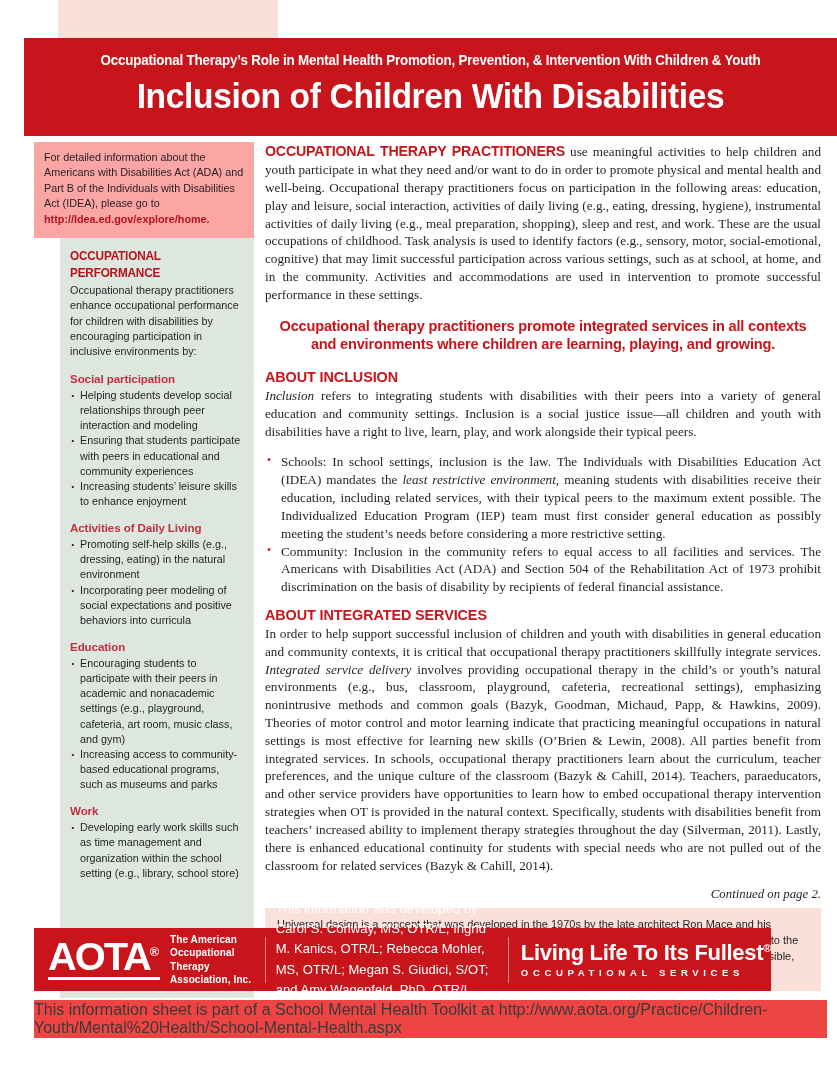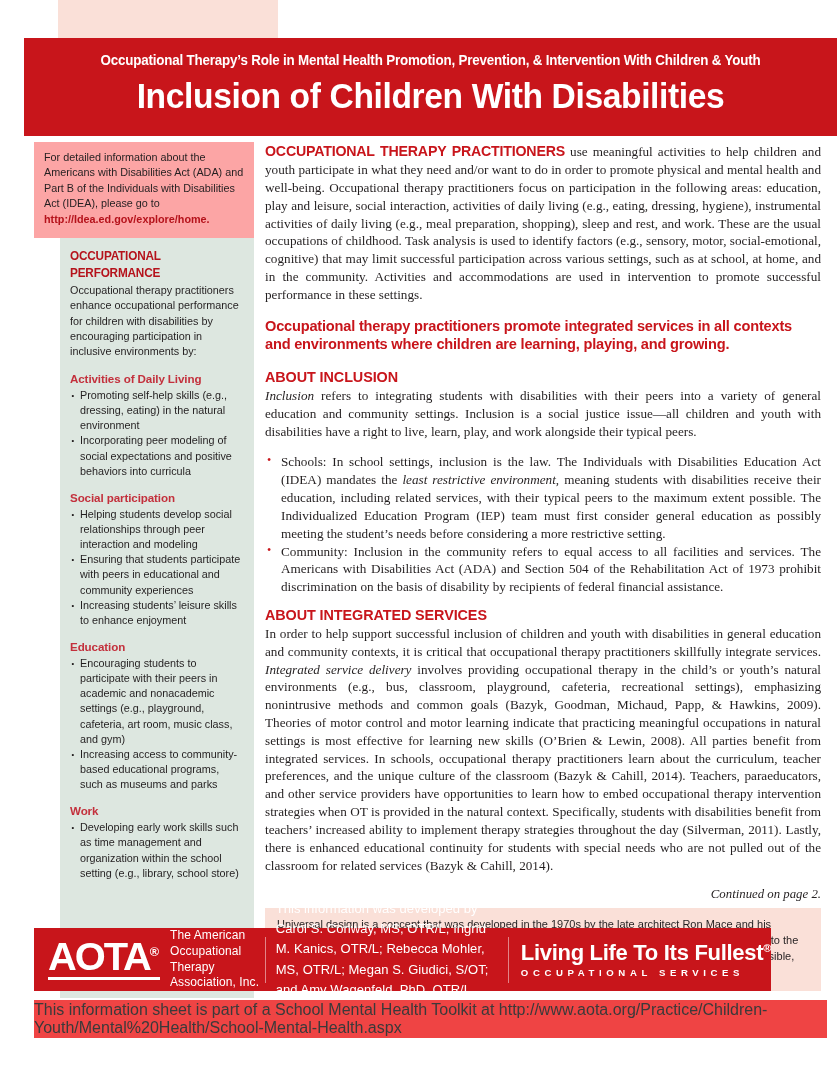--- a/index.html
+++ b/index.html
@@ -148,20 +148,21 @@
     letter-spacing: -0.2px;
   }
   .m-callout {
     color: #c8151b;
     font-family: "Liberation Sans", sans-serif;
     font-weight: 700;
     font-size: 14.6px;
     line-height: 1.28;
     margin: 0 0 14px 0;
     letter-spacing: -0.2px;
+    text-align: center;
   }
   .m-h {
     color: #c8151b;
     font-family: "Liberation Sans", sans-serif;
     font-weight: 700;
     font-size: 15px;
     letter-spacing: -0.1px;
     margin: 0 0 2px 0;
     transform: scaleX(0.96);
     transform-origin: left center;
@@ -231,22 +232,22 @@
     vertical-align: super;
     letter-spacing: 0;
   }
   .aota-underline {
     height: 3px;
     background: #ffffff;
     margin-top: 2px;
     width: 112px;
   }
   .aota-name {
-    font-size: 12px;
-    font-weight: 400;
+    font-size: 10px;
+    font-weight: 700;
     line-height: 1.32;
     margin-left: 10px;
     letter-spacing: 0.1px;
   }
   .footer-div {
     width: 1px;
     height: 46px;
     background: #e8a0a4;
     opacity: .8;
   }
@@ -311,33 +312,33 @@
   <div class="sidebar">
     <div class="sidebar-note">
       <span>For detailed information about the Americans with Disabilities Act (ADA) and Part B of the Individuals with Disabilities Act (IDEA), please go to</span>
       <span class="sidebar-url">http://Idea.ed.gov/explore/home.</span>
     </div>
     <div class="sidebar-body">
       <div class="sb-h1">OCCUPATIONAL PERFORMANCE</div>
       <p class="sb-intro">Occupational therapy practitioners enhance occupational performance for children with disabilities by encouraging participation in inclusive environments by:</p>
 
       <div>
-        <div class="sb-h2">Activities of Daily Living</div>
-        <ul class="sb-list">
-          <li>Promoting self-help skills (e.g., dressing, eating) in the natural environment</li>
-          <li>Incorporating peer modeling of social expectations and positive behaviors into curricula</li>
-        </ul>
-      </div>
-
-      <div>
         <div class="sb-h2">Social participation</div>
         <ul class="sb-list">
           <li>Helping students develop social relationships through peer interaction and modeling</li>
           <li>Ensuring that students participate with peers in educational and community experiences</li>
           <li>Increasing students’ leisure skills to enhance enjoyment</li>
+        </ul>
+      </div>
+
+      <div>
+        <div class="sb-h2">Activities of Daily Living</div>
+        <ul class="sb-list">
+          <li>Promoting self-help skills (e.g., dressing, eating) in the natural environment</li>
+          <li>Incorporating peer modeling of social expectations and positive behaviors into curricula</li>
         </ul>
       </div>
 
       <div>
         <div class="sb-h2">Education</div>
         <ul class="sb-list">
           <li>Encouraging students to participate with their peers in academic and nonacademic settings (e.g., playground, cafeteria, art room, music class, and gym)</li>
           <li>Increasing access to community-based educational programs, such as museums and parks</li>
         </ul>
       </div>

